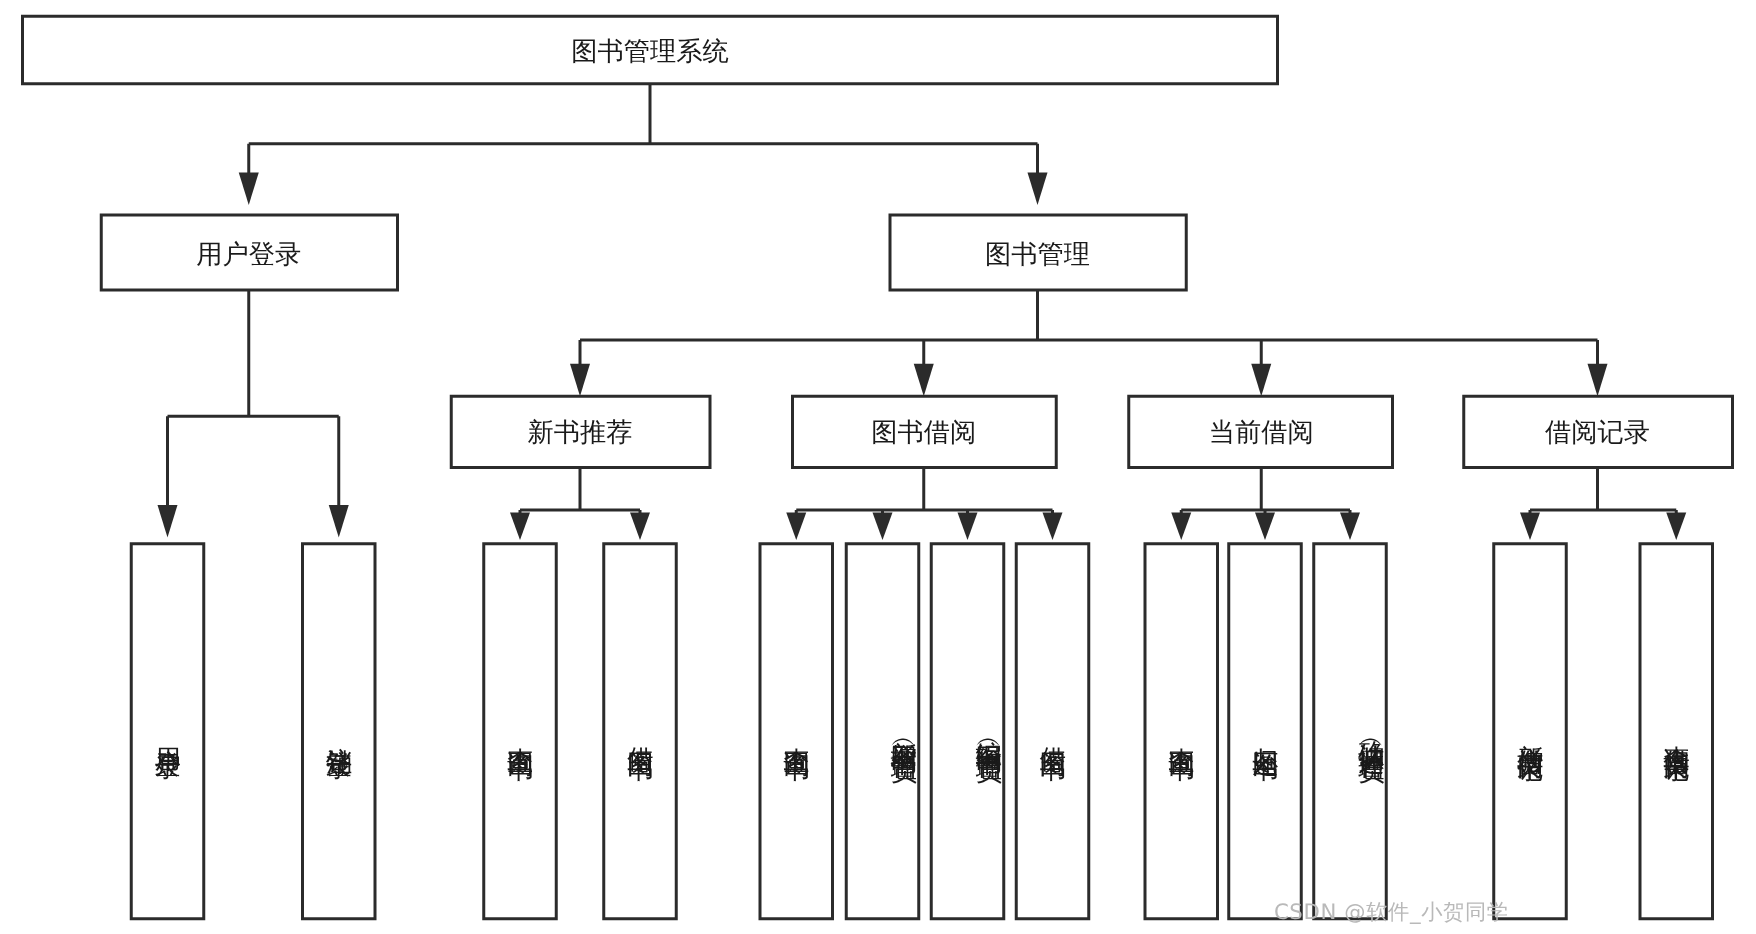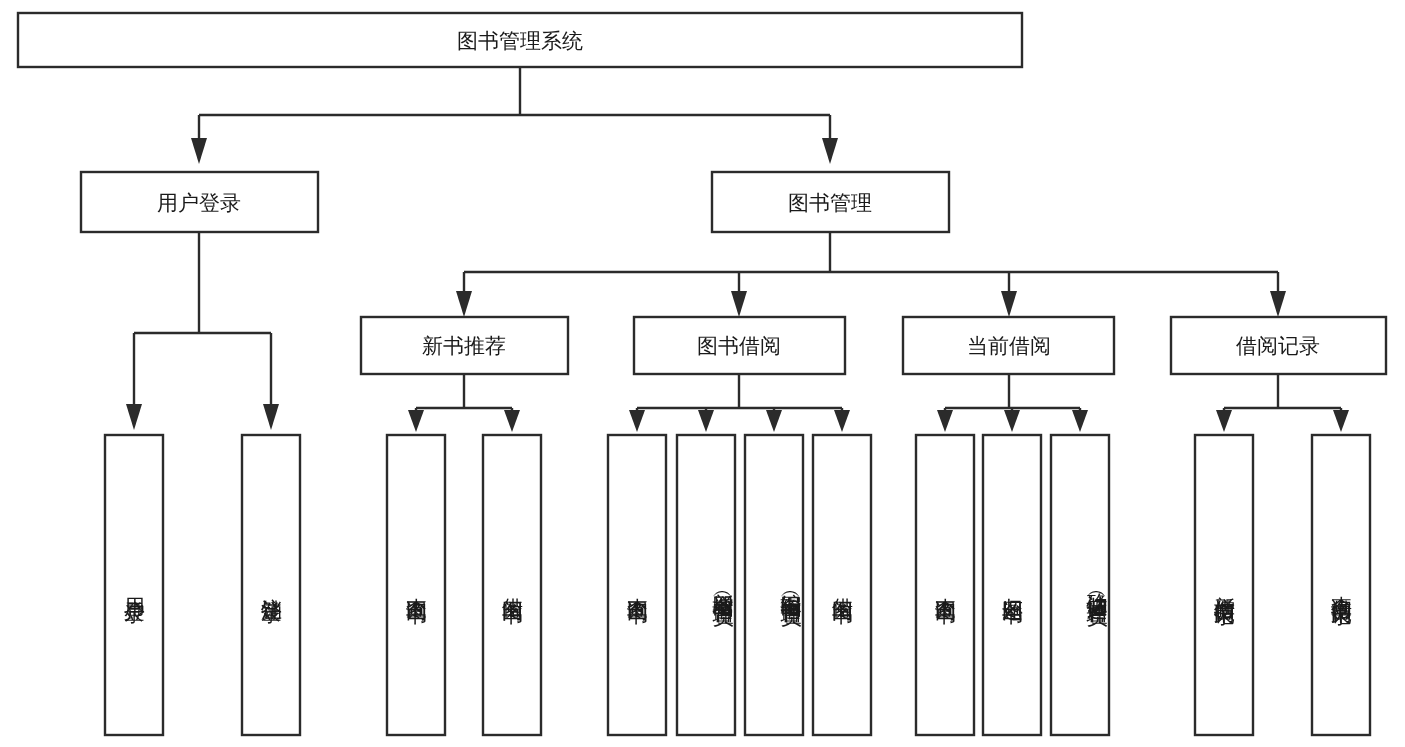--- a/index.html
+++ b/index.html
@@ -220,14 +220,15 @@
   <div class="vert-label" style="left:608px; top:435px; width:58px; height:300px;">查询图书</div>
   <div class="vert-label" style="left:677px; top:440px; width:58px; height:290px; align-items:flex-start;">新增图书（管理员）</div>
   <div class="vert-label" style="left:745px; top:440px; width:58px; height:290px; align-items:flex-start;">编辑图书（管理员）</div>
   <div class="vert-label" style="left:813px; top:435px; width:58px; height:300px;">借阅图书</div>
   <div class="vert-label" style="left:916px; top:435px; width:58px; height:300px;">查询图书</div>
   <div class="vert-label" style="left:983px; top:435px; width:58px; height:300px;">归还图书</div>
   <div class="vert-label" style="left:1051px; top:440px; width:58px; height:290px; align-items:flex-start;">确认归还（管理员）</div>
   <div class="vert-label" style="left:1195px; top:435px; width:58px; height:300px;">新增借阅记录</div>
   <div class="vert-label" style="left:1312px; top:435px; width:58px; height:300px;">查询借阅记录</div>
 
+  <div id="watermark">CSDN @软件_小贺同学</div>
 
 </div>
 
 </body></html>

